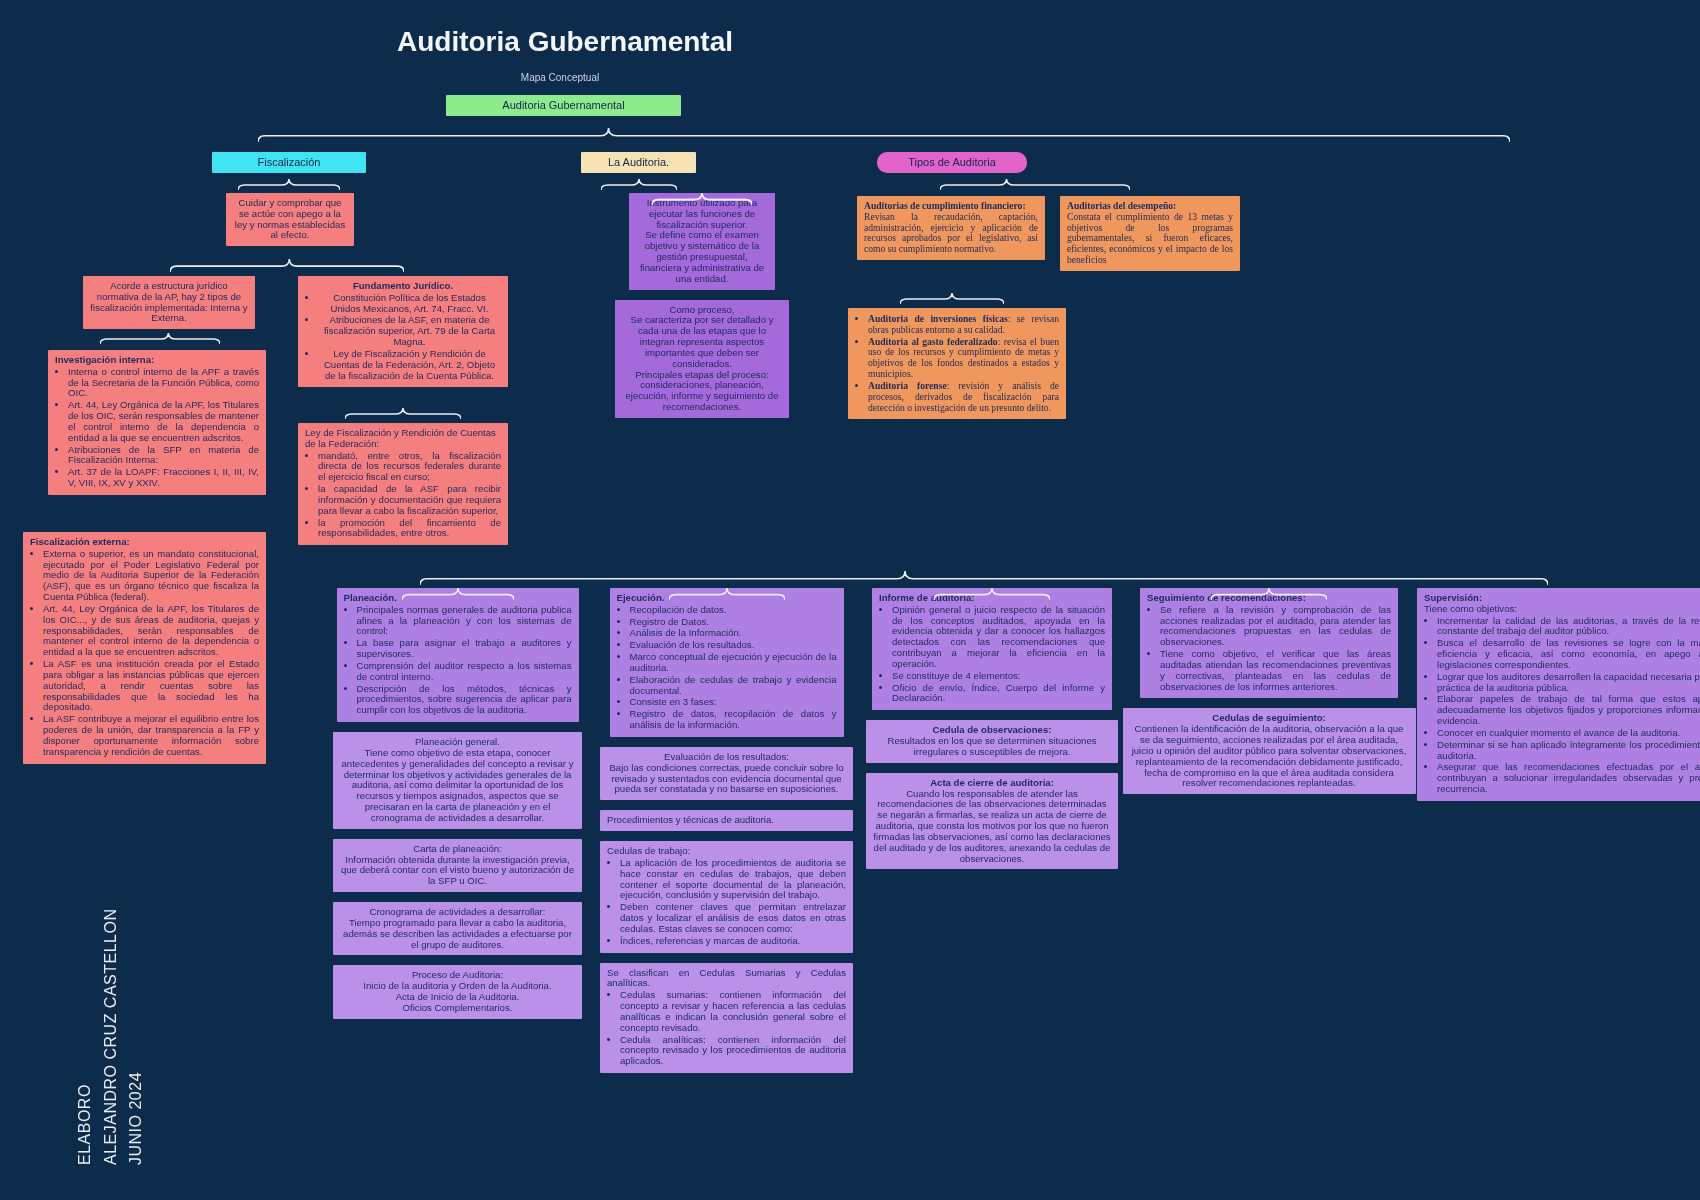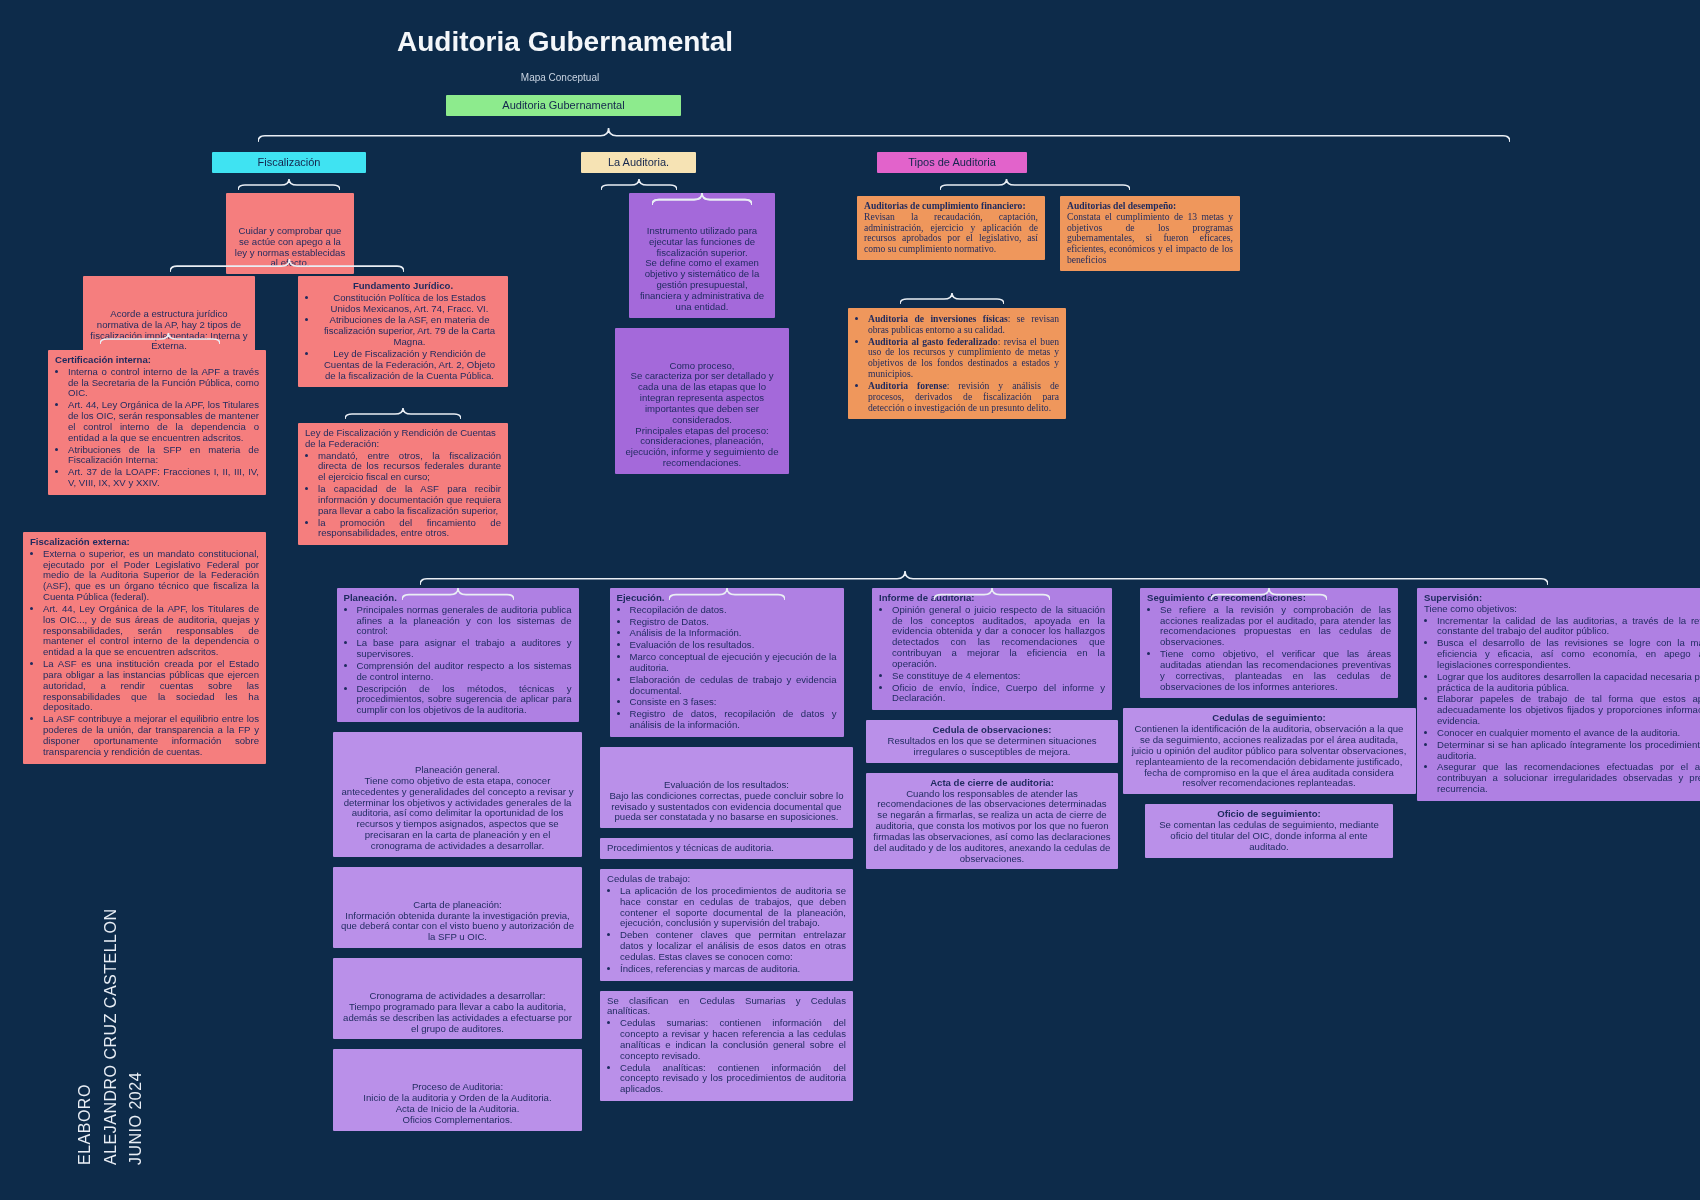--- a/index.html
+++ b/index.html
@@ -23,24 +23,24 @@
   .chain{background:#a469da;}
   .stage{background:#af80e3;}
   .sub{background:#ba90e9;}
   .hdr{
     position:absolute;height:21px;line-height:21px;
     text-align:center;font-size:11px;color:#14264d;
     border-radius:1px;
   }
   .hdr-cyan{background:#3fe3f2;}
   .hdr-cream{background:#f6e3b4;}
-  .hdr-pink{background:#e263cb;}
+  .hdr-pink{background:#e263cb;border-radius:10px;}
   .hdr-green{background:#8deb8d;}
   .ttl{font-weight:bold;}
-  .txt{white-space:pre-line;margin-top:28px;}
+  .txt{white-space:pre-line;}
   .ctr{text-align:center;}
   .jst{text-align:justify;}
   ul.blts{margin:1px 0 0;padding-left:13px;}
   ul.blts li{margin:0 0 1px;}
   ul.jst li{text-align:justify;}
   ul.ctr li{text-align:center;}
   .brace{position:absolute;}
   .bracef{flex:0 0 auto;}
   .col{
     position:absolute;display:flex;flex-direction:column;
@@ -102,21 +102,21 @@
   <div class="txt">Acorde a estructura jurídico normativa de la AP, hay 2 tipos de fiscalización implementada: Interna y Externa.</div>
 </div>
 
 <div class="brace" style="left:100px;top:333px;width:120px;height:11px">
     <svg width="120" height="11" viewBox="0 0 120 11" style="display:block" xmlns="http://www.w3.org/2000/svg">
       <path d="M0 11 Q0 6.050000000000001 7 6.050000000000001 L 60.39999999999999 6.050000000000001 Q 68.39999999999999 6.050000000000001 68.39999999999999 0 Q 68.39999999999999 6.050000000000001 76.39999999999999 6.050000000000001 L 113 6.050000000000001 Q 120 6.050000000000001 120 11" fill="none" stroke="#e9eef4" stroke-width="1.6" stroke-linecap="round" stroke-linejoin="round"></path>
     </svg>
   </div>
 
 <div class="card salmon" style="left:48px;top:350px;width:218px">
-  <div class="ttl">Certificación interna:</div>
+  <div class="ttl">Investigación interna:</div>
   <ul class="blts jst">
       <li>Interna o control interno de la APF a través de la Secretaria de la Función Pública, como OIC.</li>
       <li>Art. 44, Ley Orgánica de la APF, los Titulares de los OIC, serán responsables de mantener el control interno de la dependencia o entidad a la que se encuentren adscritos.</li>
       <li>Atribuciones de la SFP en materia de Fiscalización Interna:</li>
       <li>Art. 37 de la LOAPF: Fracciones I, II, III, IV, V, VIII, IX, XV y XXIV.</li>
     </ul>
 </div>
 
 <div class="card salmon" style="left:23px;top:532px;width:243px">
   <div class="ttl">Fiscalización externa:</div>
@@ -316,24 +316,20 @@
   </div>
   <div class="brace bracef" style="width:116px;height:12px">
       <svg width="116" height="12" viewBox="0 0 116 12" style="display:block" xmlns="http://www.w3.org/2000/svg">
         <path d="M0 12 Q0 6.6000000000000005 7 6.6000000000000005 L 50 6.6000000000000005 Q 58 6.6000000000000005 58 0 Q 58 6.6000000000000005 66 6.6000000000000005 L 109 6.6000000000000005 Q 116 6.6000000000000005 116 12" fill="none" stroke="#e9eef4" stroke-width="1.6" stroke-linecap="round" stroke-linejoin="round"></path>
       </svg>
     </div>
   <div class="card sub ctr flexcard" style="width:293px">
     <div class="ttl">Cedulas de seguimiento:</div>
     <div>Contienen la identificación de la auditoria, observación a la que se da seguimiento, acciones realizadas por el área auditada, juicio u opinión del auditor público para solventar observaciones, replanteamiento de la recomendación debidamente justificado, fecha de compromiso en la que el área auditada considera resolver recomendaciones replanteadas.</div>
   </div>
-  <div class="card sub ctr flexcard" style="width:248px">
-    <div class="ttl">Oficio de seguimiento:</div>
-    <div>Se comentan las cedulas de seguimiento, mediante oficio del titular del OIC, donde informa al ente auditado.</div>
-  </div>
 </div>
 
 <div class="card stage" style="left:1417px;top:588px;width:314px">
   <div class="ttl">Supervisión:</div>
   <div>Tiene como objetivos:</div>
   <ul class="blts jst">
       <li>Incrementar la calidad de las auditorias, a través de la revisión constante del trabajo del auditor público.</li>
       <li>Busca el desarrollo de las revisiones se logre con la máxima eficiencia y eficacia, así como economía, en apego a las legislaciones correspondientes.</li>
       <li>Lograr que los auditores desarrollen la capacidad necesaria para la práctica de la auditoria pública.</li>
       <li>Elaborar papeles de trabajo de tal forma que estos apoyen adecuadamente los objetivos fijados y proporciones información y evidencia.</li>

